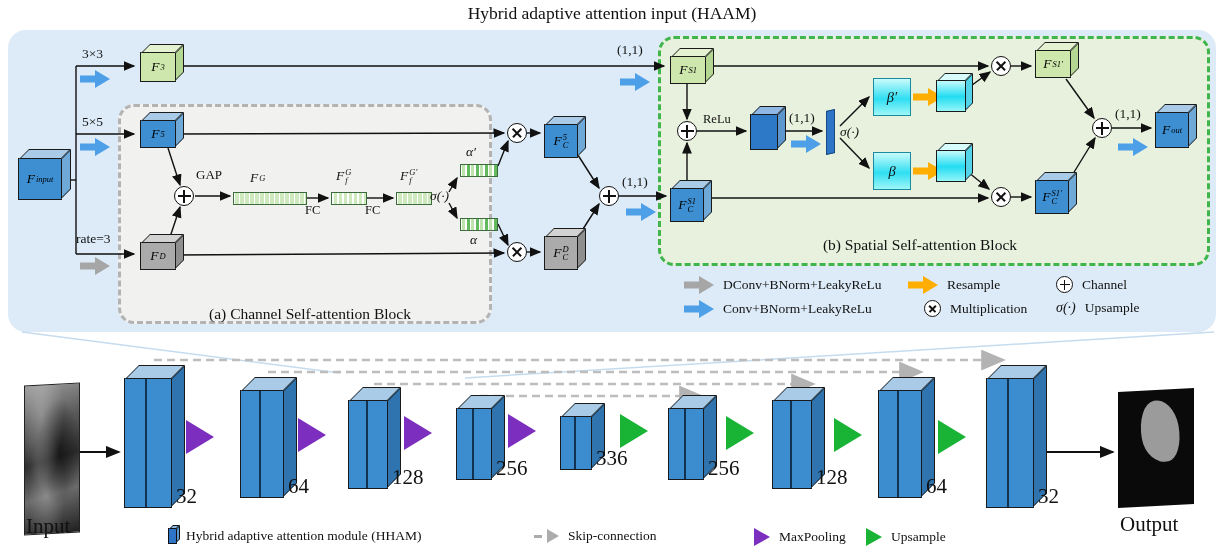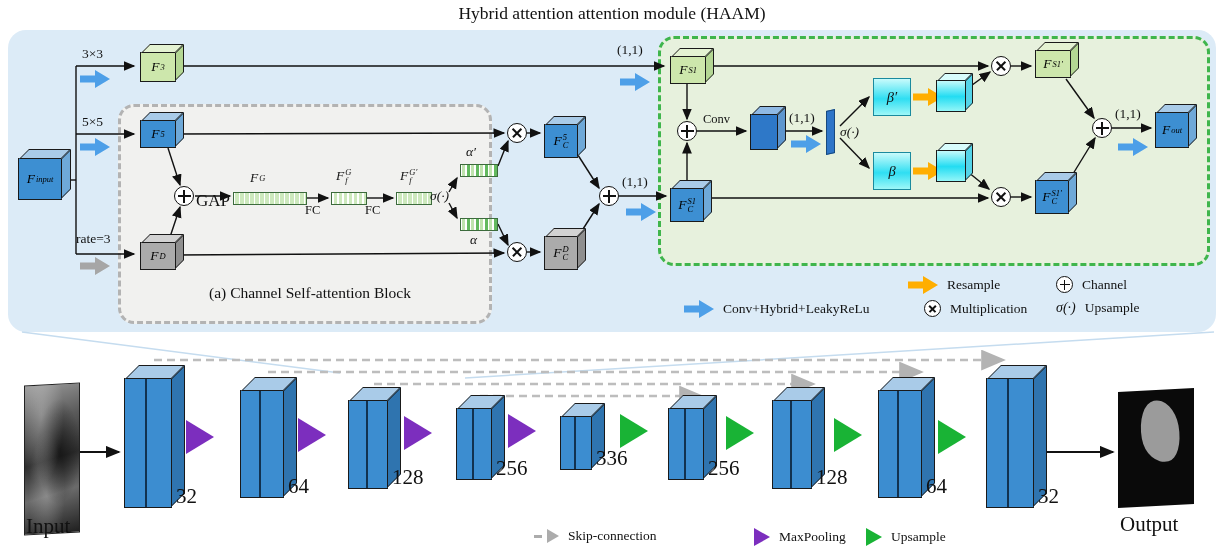--- a/index.html
+++ b/index.html
@@ -81,21 +81,21 @@
             box-sizing:border-box;transform:skewY(-45deg);transform-origin:0 0;}
   .sdash{width:8px;height:3px;background:#ACACAC;flex:0 0 auto;}
   .sarr{width:0;height:0;border-top:7px solid transparent;border-bottom:7px solid transparent;border-left:12px solid #ACACAC;
         flex:0 0 auto;margin-left:-4px;}
 </style>
 </head>
 <body>
 
 <div id="app">
 
-  <div id="title">Hybrid attention attention module (HAAM)</div>
+  <div id="title">Hybrid adaptive attention input (HAAM)</div>
   <div id="panel"></div>
   <div id="chanbox" class="dashbox"></div>
   <div id="spatbox" class="dashbox"></div>
 
   <svg id="wires" width="1224" height="558">
     <defs>
       <marker id="ah" markerWidth="9" markerHeight="8" refX="7.5" refY="3.5" orient="auto">
         <path d="M0,0 L8.5,3.5 L0,7 Z" fill="#111"></path>
       </marker>
       <marker id="ahg" markerWidth="10" markerHeight="9" refX="8" refY="4" orient="auto">
@@ -207,21 +207,21 @@
     <span class="nl">
         <span>F</span>
         <span class="ss">
           <span>D</span>
           <span></span>
         </span>
       </span>
   </div>
 
   <div class="op plus" style="left:174px;top:186px"></div>
-  <div class="txt" style="left:196px;top:191px;font-size:17px">GAP</div>
+  <div class="txt" style="left:196px;top:167px;font-size:13px">GAP</div>
 
   <div class="bar" style="left:233px;top:192px;width:74px"></div>
   <span class="mlabel" style="left:250px;top:170px">
       <span>F</span>
       <span class="ss">
         <span>G</span>
         <span></span>
       </span>
     </span>
   <div class="txt" style="left:305px;top:203px;font-size:12.5px">FC</div>
@@ -278,21 +278,21 @@
       </span>
   </div>
 
   <div class="op plus" style="left:599px;top:186px"></div>
   <div class="txt" style="left:622px;top:174px">(1,1)</div>
   <div class="barrow ba-blue abs" style="left:626px;top:203px"></div>
 
   <div class="txt" style="left:617px;top:42px">(1,1)</div>
   <div class="barrow ba-blue abs" style="left:620px;top:73px"></div>
 
-  <div class="seclabel" style="left:135px;top:284px;width:350px">(a) Channel Self-attention Block</div>
+  <div class="seclabel" style="left:135px;top:305px;width:350px">(a) Channel Self-attention Block</div>
 
   <div class="cube green" style="left:670px;top:56px;width:36px;height:28px">
     <i class="top"></i>
       <i class="side"></i>
     <span class="nl">
         <span>F</span>
         <span class="ss">
           <span>S1</span>
           <span></span>
         </span>
@@ -303,21 +303,21 @@
       <i class="side"></i>
     <span class="nl">
         <span>F</span>
         <span class="ss">
           <span>S1</span>
           <span>C</span>
         </span>
       </span>
   </div>
   <div class="op plus" style="left:677px;top:121px"></div>
-  <div class="txt" style="left:703px;top:112px;font-size:12.5px">Conv</div>
+  <div class="txt" style="left:703px;top:112px;font-size:12.5px">ReLu</div>
 
   <div class="cube bright" style="left:750px;top:114px;width:28px;height:36px">
     <i class="top"></i>
       <i class="side"></i>
   </div>
   <div class="txt" style="left:789px;top:110px">(1,1)</div>
   <div class="barrow ba-blue abs" style="left:791px;top:135px"></div>
   <div class="sigplane" style="left:826px;top:110px"></div>
   <div class="txt it" style="left:840px;top:124px">σ(·)</div>
 
@@ -374,32 +374,37 @@
       <i class="side"></i>
     <span class="nl">
         <span>F</span>
         <span class="ss">
           <span></span>
           <span>out</span>
         </span>
       </span>
   </div>
 
-
+  <div class="seclabel" style="left:710px;top:236px;width:420px">(b) Spatial Self-attention Block</div>
+
+  <div class="litem" style="left:684px;top:276px">
+    <span class="barrow ba-gray"></span>
+    <span>DConv+BNorm+LeakyReLu</span>
+  </div>
   <div class="litem" style="left:908px;top:276px">
     <span class="barrow ba-orange"></span>
     <span>Resample</span>
   </div>
   <div class="litem" style="left:1056px;top:276px">
     <span class="op plus inline"></span>
     <span>Channel</span>
   </div>
   <div class="litem" style="left:684px;top:300px">
     <span class="barrow ba-blue"></span>
-    <span>Conv+Hybrid+LeakyReLu</span>
+    <span>Conv+BNorm+LeakyReLu</span>
   </div>
   <div class="litem" style="left:924px;top:300px">
     <span class="op times inline"></span>
     <span>Multiplication</span>
   </div>
   <div class="litem" style="left:1056px;top:300px">
     <span class="sigsym">σ(·)</span>
     <span>Upsample</span>
   </div>
 
@@ -475,20 +480,27 @@
       <i class="side"></i>
       <i class="div"></i>
     </div>
   <div class="chnum" style="left:1038px;top:484px">32</div>
 
   <div class="outimg">
       <i class="blob"></i>
     </div>
   <div class="iolabel" style="left:1120px;top:512px">Output</div>
 
+  <div class="litem" style="left:168px;top:528px">
+    <span class="minicube">
+        <i class="mtop"></i>
+        <i class="mside"></i>
+      </span>
+    <span>Hybrid adaptive attention module (HHAM)</span>
+  </div>
   <div class="litem" style="left:534px;top:528px">
     <span class="sdash"></span>
       <span class="sarr"></span>
     <span>Skip-connection</span>
   </div>
   <div class="litem" style="left:754px;top:528px">
     <span class="ltri p"></span>
     <span>MaxPooling</span>
   </div>
   <div class="litem" style="left:866px;top:528px">

